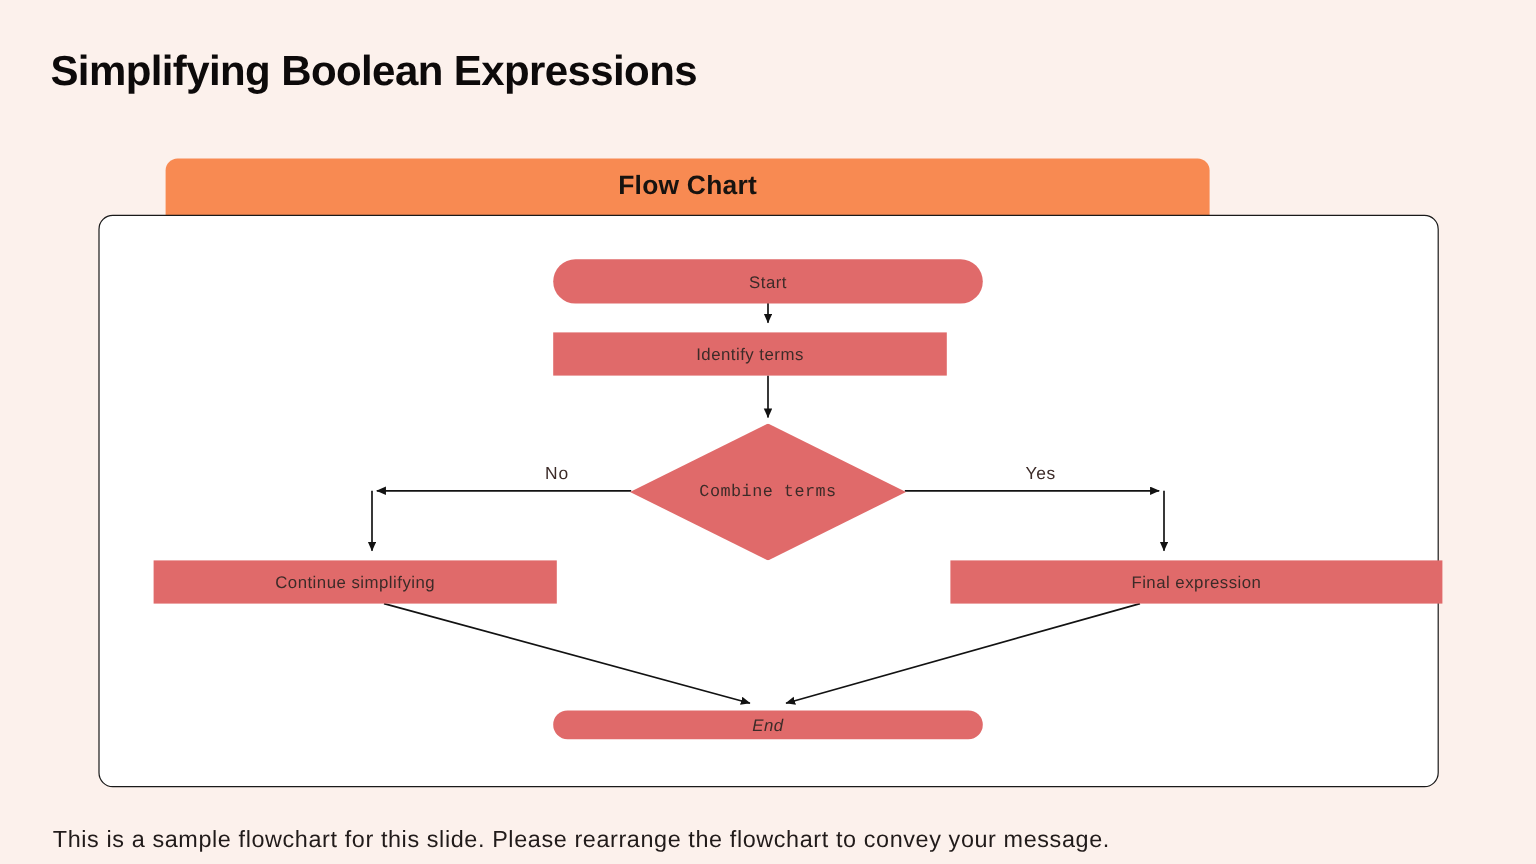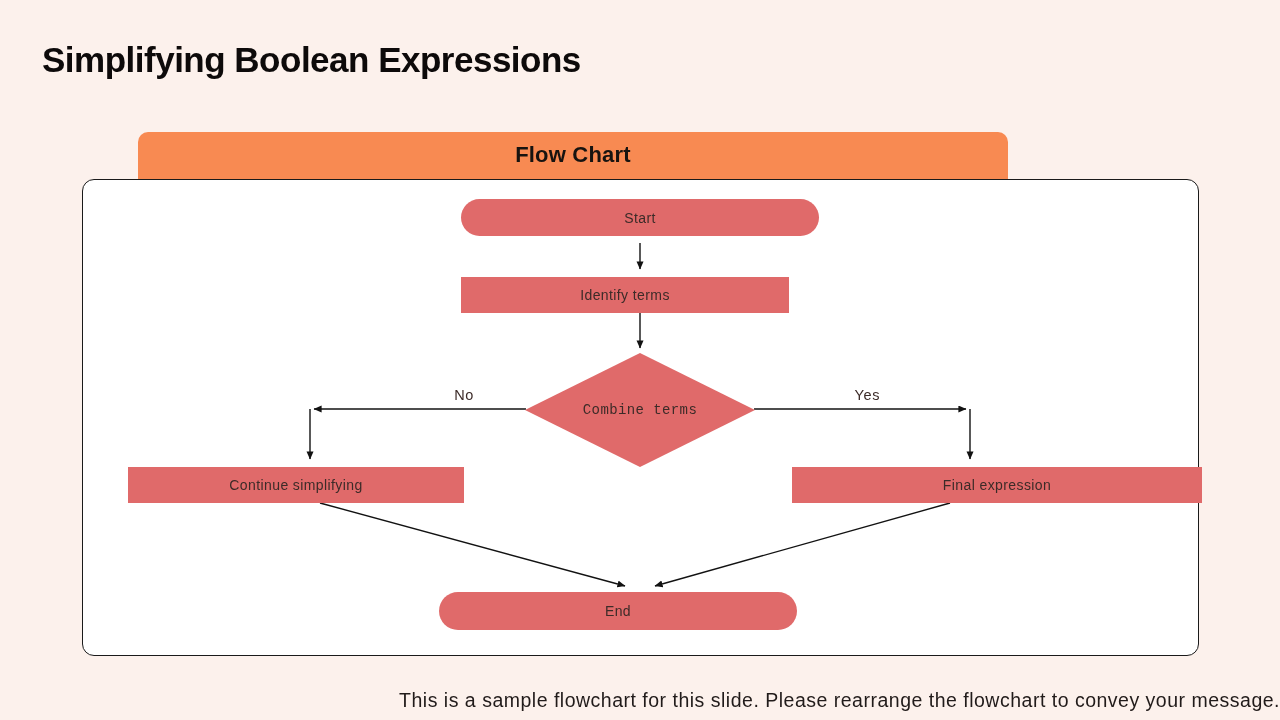--- a/index.html
+++ b/index.html
@@ -46,42 +46,43 @@
   .arrows path{stroke:var(--arrow);stroke-width:1.4;fill:none;}
   .arrows .ah{fill:var(--arrow);stroke:none;}
 
   .node{
     position:absolute;z-index:4;background:var(--node);
     display:flex;align-items:center;justify-content:center;
     font-size:14px;color:var(--node-text);letter-spacing:0.4px;
     cursor:default;
   }
   .terminator{border-radius:19px;}
-  .n-start{left:461px;top:199px;width:358px;height:37px;}
+  .n-start{left:461px;top:216px;width:358px;height:37px;}
   .n-identify{left:461px;top:277px;width:328px;height:36px;}
   .n-diamond{
     left:525px;top:353px;width:230px;height:114px;
     clip-path:polygon(50% 0,100% 50%,50% 100%,0 50%);
     font-family:Liberation Mono, monospace;
   }
   .n-continue{left:128px;top:467px;width:336px;height:36px;}
   .n-final{left:792px;top:467px;width:410px;height:36px;}
-  .n-end{left:439px;top:592px;width:358px;height:38px;}
+  .n-end{left:461px;top:592px;width:358px;height:24px;font-style:italic;}
 
   .edge-label{
     position:absolute;z-index:4;width:70px;text-align:right;
     font-size:14.5px;color:var(--node-text);letter-spacing:0.6px;
   }
   .lbl-no{left:404px;top:387px;}
   .lbl-yes{left:810px;top:387px;}
 
   .caption{
     position:absolute;left:0;top:689px;width:1280px;
-    text-align:right;font-size:19.5px;color:#211b1a;letter-spacing:0.5px;
+    text-align:left;font-size:19.5px;color:#211b1a;letter-spacing:0.5px;
     z-index:1;
+    padding-left:44px;
   }
 </style>
 </head>
 <body>
 
 <div class="slide">
 
   <h1 class="slide-title">Simplifying Boolean Expressions</h1>
 
   <div class="banner">

